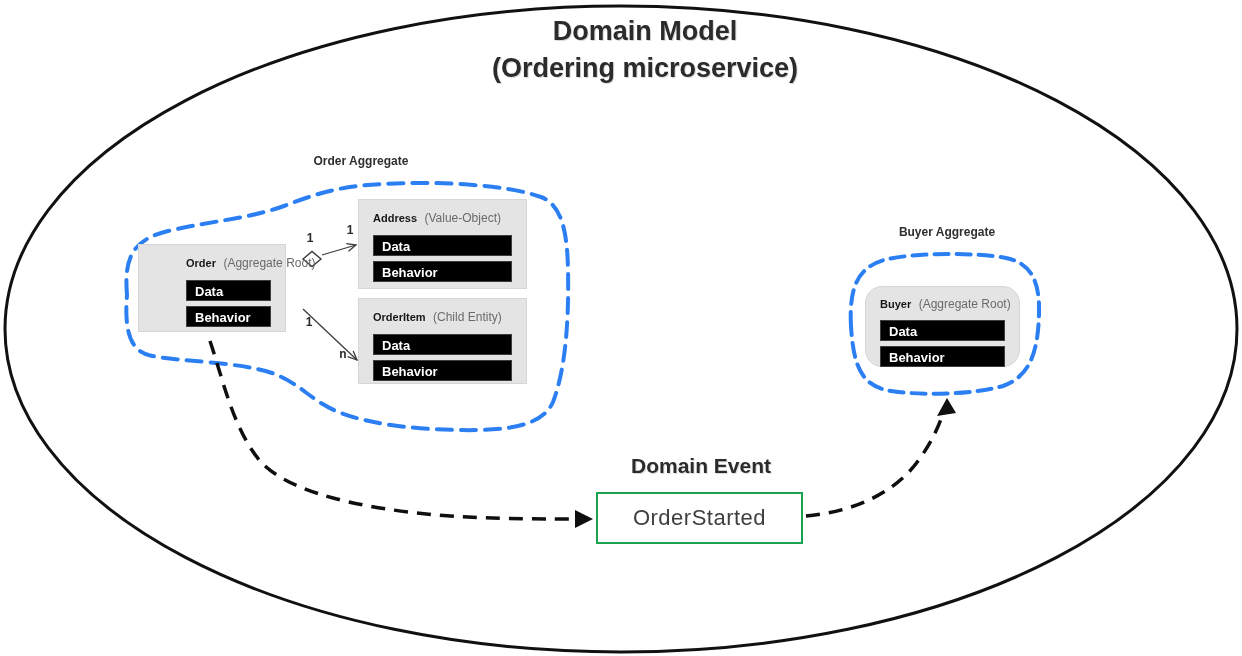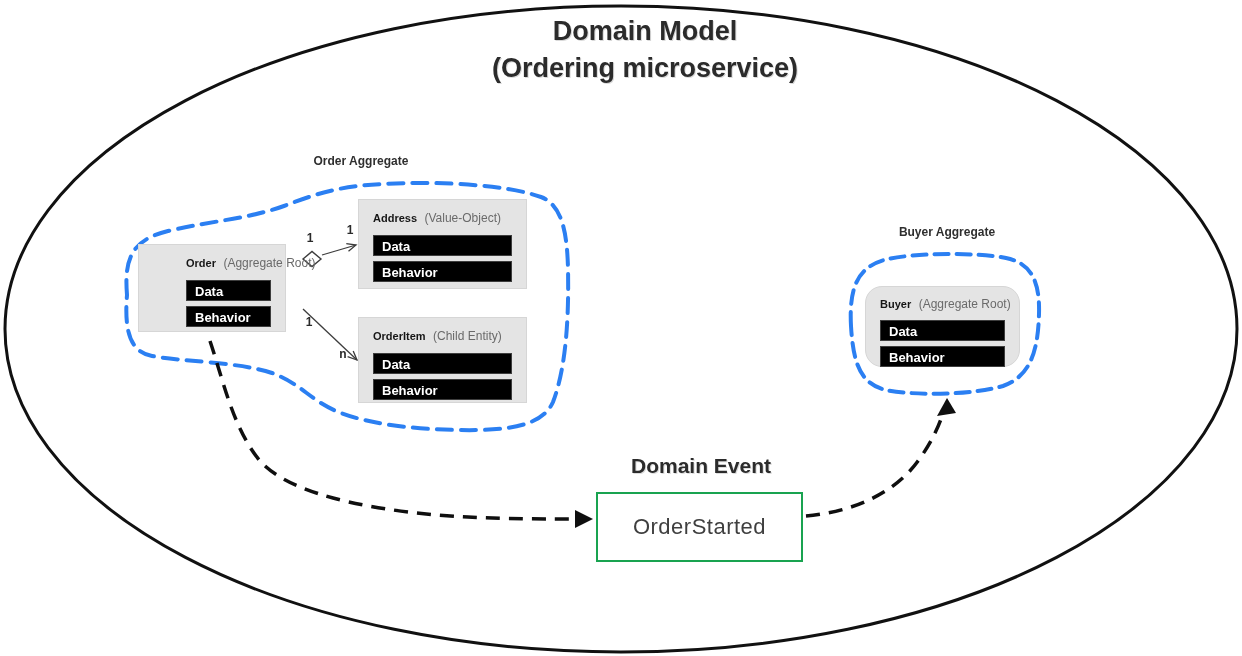--- a/index.html
+++ b/index.html
@@ -27,21 +27,21 @@
   .entity-stereotype{font-size:12px;color:#6a6a6a;margin-left:3px;}
   .entity-row{
     background:#000000;color:#ffffff;font-size:13px;font-weight:bold;
     height:21px;line-height:21px;padding-left:8px;margin-top:5px;
     border:1px solid #3d3d3d;box-sizing:border-box;
   }
   .mult{
     position:absolute;font-size:12px;font-weight:bold;color:#2a2a2a;width:14px;text-align:center;
   }
   .event-box{
-    position:absolute;left:596px;top:492px;width:207px;height:70px;
+    position:absolute;left:596px;top:492px;width:207px;height:52px;
     border:2px solid #19a350;background:#ffffff;box-sizing:border-box;
     display:flex;align-items:center;justify-content:center;
     font-size:22px;color:#3f3f3f;letter-spacing:0.5px;
   }
   .domain-event-label{
     position:absolute;left:601px;top:454px;width:200px;text-align:center;
     font-size:21px;font-weight:bold;color:#2b2b2b;text-shadow:1px 1px 0 #dcdcdc;
   }
 </style>
 </head>
@@ -112,21 +112,21 @@
 
   <div class="entity" style="left:358px;top:199px;width:169px;height:90px;">
     <div class="entity-header">
       <span class="entity-name">Address</span>
       <span class="entity-stereotype">(Value-Object)</span>
     </div>
     <div class="entity-row">Data</div>
     <div class="entity-row">Behavior</div>
   </div>
 
-  <div class="entity" style="left:358px;top:317px;width:169px;height:86px;">
+  <div class="entity" style="left:358px;top:298px;width:169px;height:86px;">
     <div class="entity-header">
       <span class="entity-name">OrderItem</span>
       <span class="entity-stereotype">(Child Entity)</span>
     </div>
     <div class="entity-row">Data</div>
     <div class="entity-row">Behavior</div>
   </div>
 
   <div class="entity" style="left:865px;top:286px;width:155px;height:81px;padding-top:4px;border-radius:17px;">
     <div class="entity-header">

